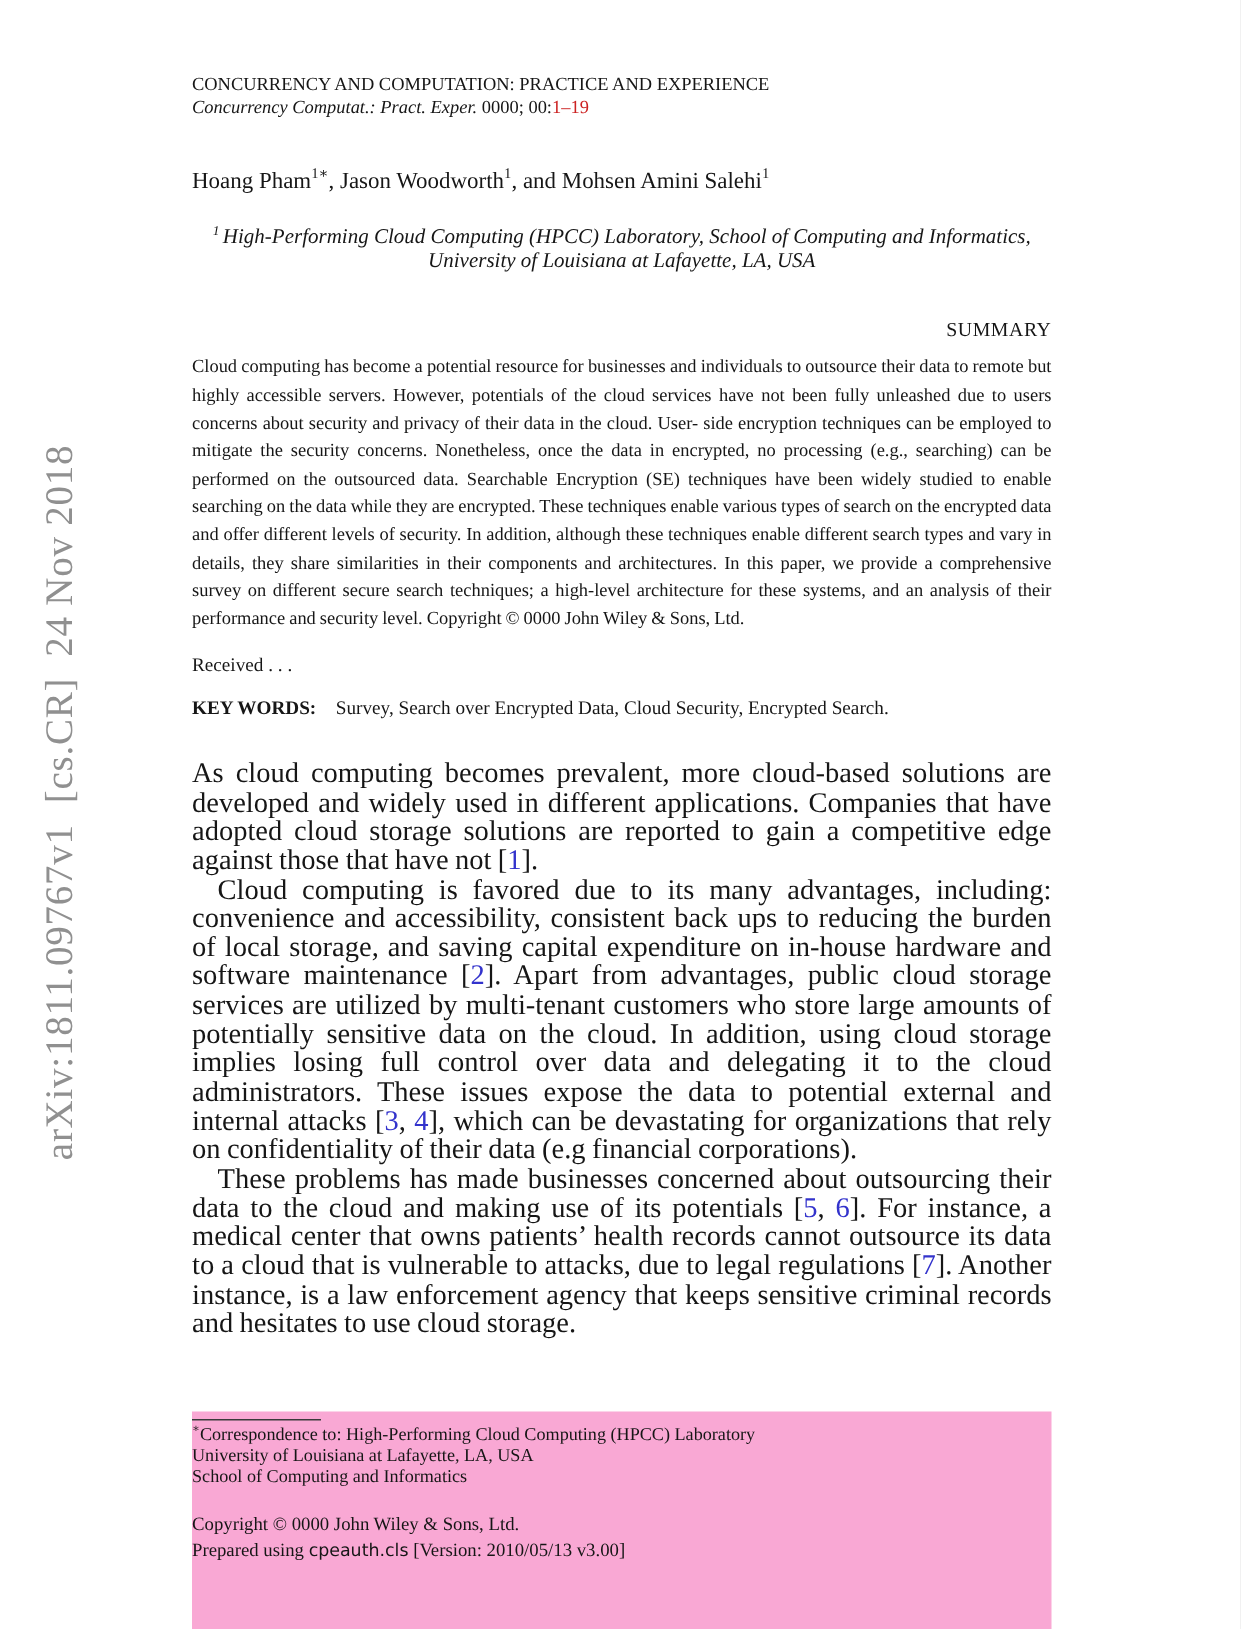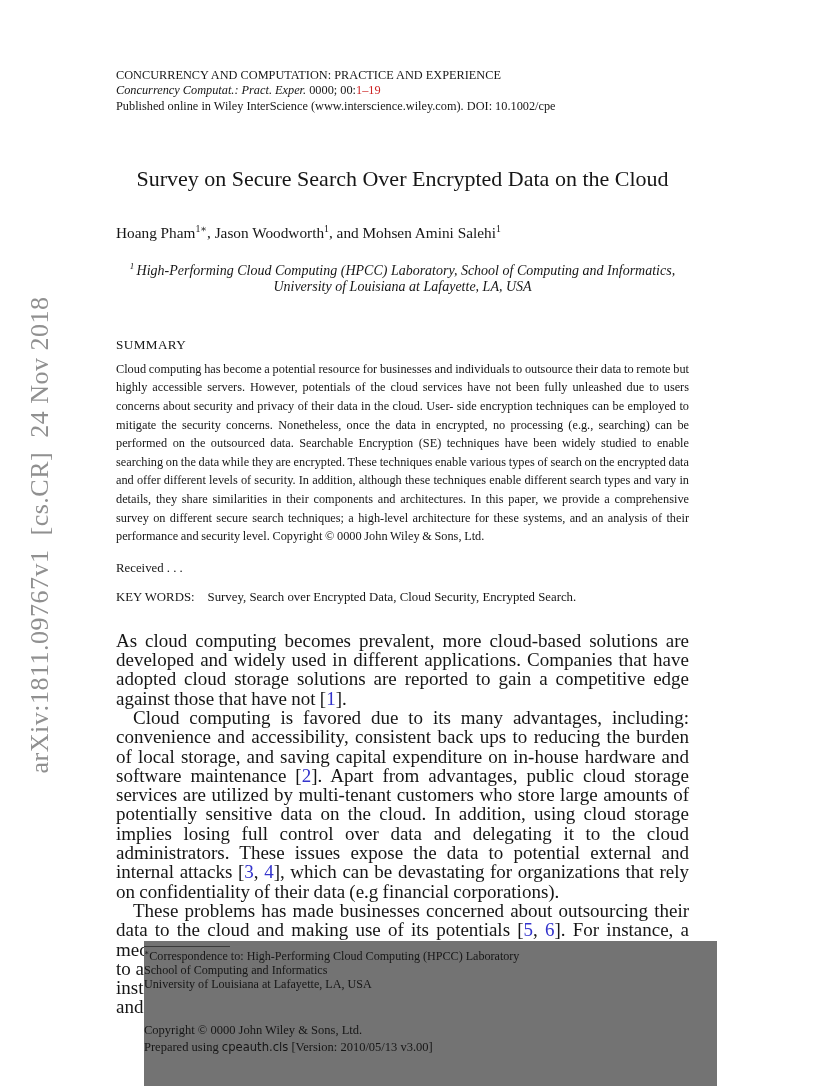--- a/index.html
+++ b/index.html
@@ -23,23 +23,23 @@
     top:535px;left:40px;
     transform:translate(-50%,-50%) rotate(-90deg);
     transform-origin:center center;
     white-space:pre;
     font-size:26px;
     color:var(--watermark-gray);
     letter-spacing:.5px;
   }
   .content{
     position:absolute;
-    left:116px;top:0;
+    left:128px;top:0;
     width:573px;
-    padding-top:68px;
+    padding-top:49px;
   }
   
   .jheader{font-size:12.3px;line-height:15.4px;}
   .jheader .it{font-style:italic;}
   .jheader b{font-weight:normal;}
   .pages{color:var(--page-range-red);text-decoration:none;cursor:pointer;}
   
   .title{
     font-size:22px;font-weight:normal;
     text-align:center;
@@ -52,87 +52,85 @@
   }
   sup{font-size:64%;line-height:0;}
   .affil{
     text-align:center;
     font-style:italic;
     font-size:14px;line-height:15.8px;
     margin-top:21px;
   }
   
   .summary-head{
-    text-align:left;
+    text-align:right;
     font-size:13.2px;line-height:16px;
-    margin-top:42px;
+    margin-top:30px;
     letter-spacing:.4px;
   }
   .summary-body{
     font-size:12.3px;line-height:18.6px;
     text-align:justify;
     hyphens:auto;
     word-spacing:-.4px;
     margin:7px 0 0 0;
   }
   .received{font-size:12.8px;margin-top:6px;line-height:15px;padding-top:9px;}
   .keywords{font-size:12.8px;margin-top:13px;line-height:16px;}
-  .kw-label{margin-right:13px;}
+  .kw-label{margin-right:13px;font-weight:bold;}
   
   .section{
     font-size:14.8px;font-weight:normal;
     text-align:center;
     margin:36px 0 0 0;line-height:18px;
     white-space:pre;
   }
   .body{
     font-size:19px;line-height:19.3px;
     text-align:justify;
     hyphens:auto;
     word-spacing:-.5px;
     margin:0;
     text-indent:17px;
   }
   .body.first{text-indent:0;margin-top:26px;}
   .cite{color:var(--link-blue);text-decoration:none;cursor:pointer;}
   
   .bottom{
     position:absolute;
-    left:144px;top:941px;
+    left:128px;top:941px;
     width:573px;
-    background:#737373;
+    background:#f9a8d4;
     height:145px;
   }
   .footnote-rule{
     width:86px;height:0;
     border-top:1.2px solid #3a3a3a;
     margin-top:5px;
   }
   .footnote{font-size:12.1px;line-height:13.8px;margin-top:3px;}
-  .copyright{font-size:12.5px;line-height:15px;margin-top:32px;}
+  .copyright{font-size:12.5px;line-height:15px;margin-top:18px;}
   .prepared{font-size:12.5px;line-height:15px;margin-top:2px;}
   .it{}
   .cls{font-family:"DejaVu Sans","Liberation Sans",sans-serif;font-size:11.6px;font-style:normal;}
 </style>
 </head>
 <body>
 
 <div class="page">
 
   <div class="watermark">arXiv:1811.09767v1  [cs.CR]  24 Nov 2018</div>
 
   <div class="content">
 
     <div class="jheader">
       <div>CONCURRENCY AND COMPUTATION: PRACTICE AND EXPERIENCE</div>
       <div><span class="it">Concurrency Computat.: Pract. Exper.</span><span> 0000; </span><b>00</b><span>:</span><a class="pages">1–19</a></div>
-      <div>Published online in Wiley InterScience (www.interscience.wiley.com). DOI: 10.1002/cpe</div>
     </div>
 
-    <h1 class="title">Survey on Secure Search Over Encrypted Data on the Cloud</h1>
 
     <div class="authors"><span>Hoang Pham</span><sup>1∗</sup><span>, </span><span>Jason Woodworth</span><sup>1</sup><span>, and </span><span>Mohsen Amini Salehi</span><sup>1</sup></div>
 
     <div class="affil"><sup>1 </sup><span>High-Performing Cloud Computing (HPCC) Laboratory, School of Computing and Informatics, University of Louisiana at Lafayette, LA, USA</span></div>
 
     <div class="summary-head">SUMMARY</div>
     <p class="summary-body">Cloud computing has become a potential resource for businesses and individuals to outsource their data to remote but highly accessible servers. However, potentials of the cloud services have not been fully unleashed due to users concerns about security and privacy of their data in the cloud. User- side encryption techniques can be employed to mitigate the security concerns. Nonetheless, once the data in encrypted, no processing (e.g., searching) can be performed on the outsourced data. Searchable Encryption (SE) techniques have been widely studied to enable searching on the data while they are encrypted. These techniques enable various types of search on the encrypted data and offer different levels of security. In addition, although these techniques enable different search types and vary in details, they share similarities in their components and architectures. In this paper, we provide a comprehensive survey on different secure search techniques; a high-level architecture for these systems, and an analysis of their performance and security level. Copyright © 0000 John Wiley &amp; Sons, Ltd.</p>
 
     <div class="received">Received . . .</div>
 
@@ -144,20 +142,20 @@
     <p class="body"><span>Cloud computing is favored due to its many advantages, including: convenience and accessibility, consistent back ups to reducing the burden of local storage, and saving capital expenditure on in-house hardware and software maintenance [</span><a class="cite">2</a><span>]. Apart from advantages, public cloud storage services are utilized by multi-tenant customers who store large amounts of potentially sensitive data on the cloud. In addition, using cloud storage implies losing full control over data and delegating it to the cloud administrators. These issues expose the data to potential external and internal attacks [</span><a class="cite">3</a><span>, </span><a class="cite">4</a><span>], which can be devastating for organizations that rely on confidentiality of their data (e.g financial corporations).</span></p>
 
     <p class="body"><span>These problems has made businesses concerned about outsourcing their data to the cloud and making use of its potentials [</span><a class="cite">5</a><span>, </span><a class="cite">6</a><span>]. For instance, a medical center that owns patients’ health records cannot outsource its data to a cloud that is vulnerable to attacks, due to legal regulations [</span><a class="cite">7</a><span>]. Another instance, is a law enforcement agency that keeps sensitive criminal records and hesitates to use cloud storage.</span></p>
 
   </div>
 
   <div class="bottom">
     <div class="footnote-rule"></div>
     <div class="footnote">
       <div><sup>∗</sup><span>Correspondence to: High-Performing Cloud Computing (HPCC) Laboratory</span></div>
+      <div>University of Louisiana at Lafayette, LA, USA</div>
       <div>School of Computing and Informatics</div>
-      <div>University of Louisiana at Lafayette, LA, USA</div>
     </div>
     <div class="copyright">Copyright © 0000 John Wiley &amp; Sons, Ltd.</div>
     <div class="prepared"><span class="it">Prepared using </span><span class="cls">cpeauth.cls</span><span class="it"> [Version: 2010/05/13 v3.00]</span></div>
   </div>
 
 </div>
 
 </body></html>

